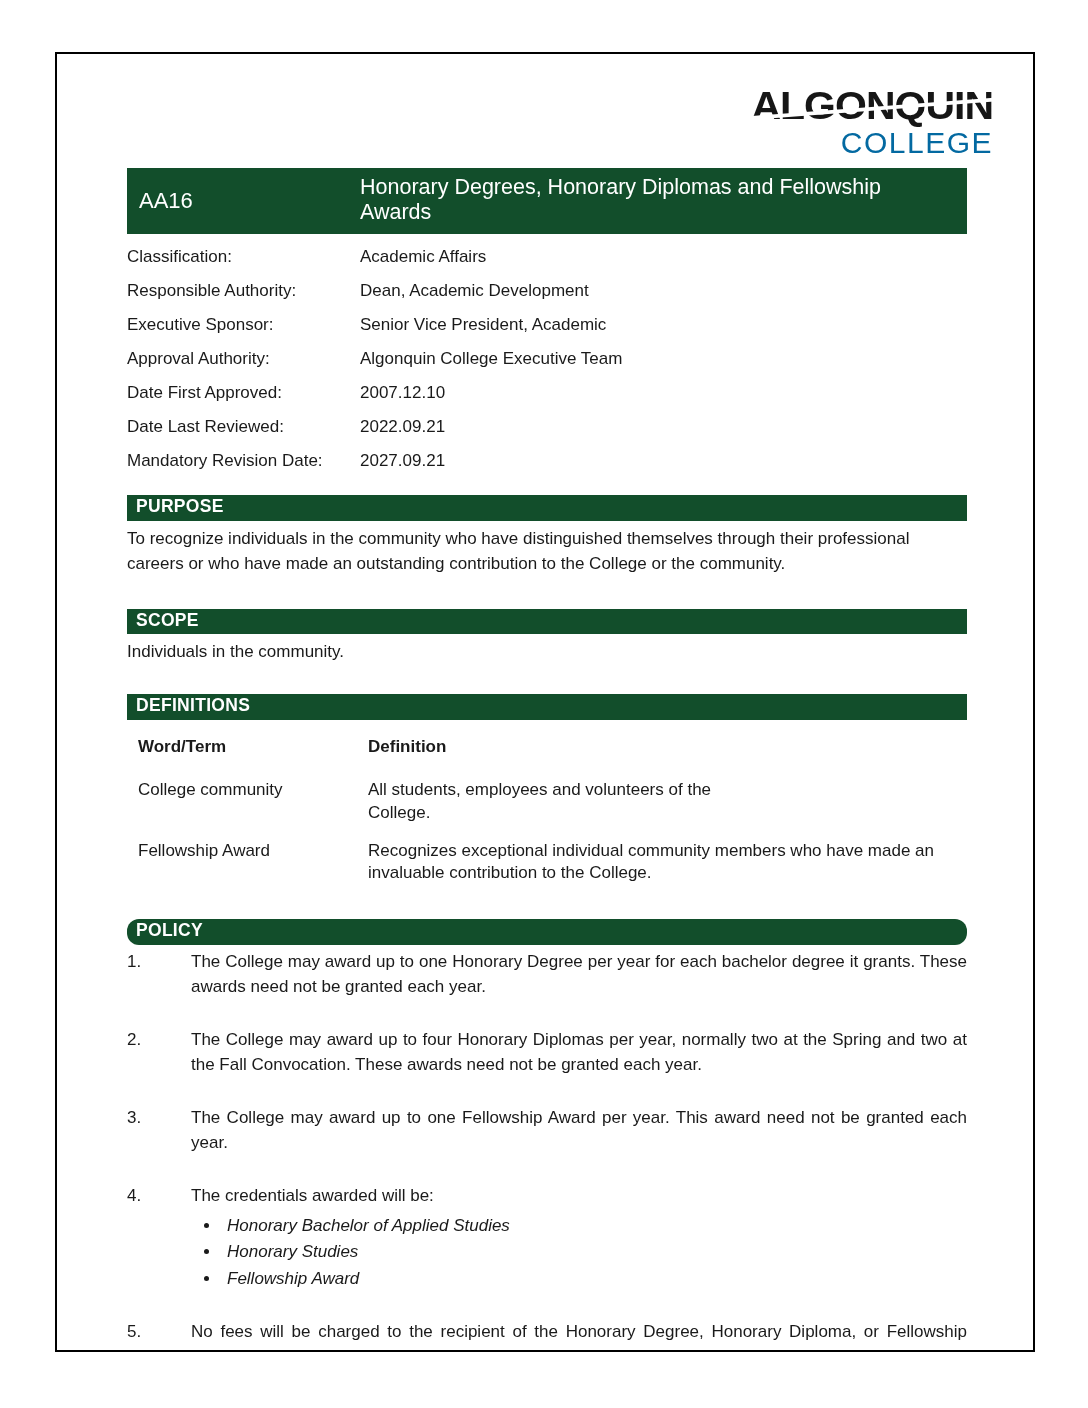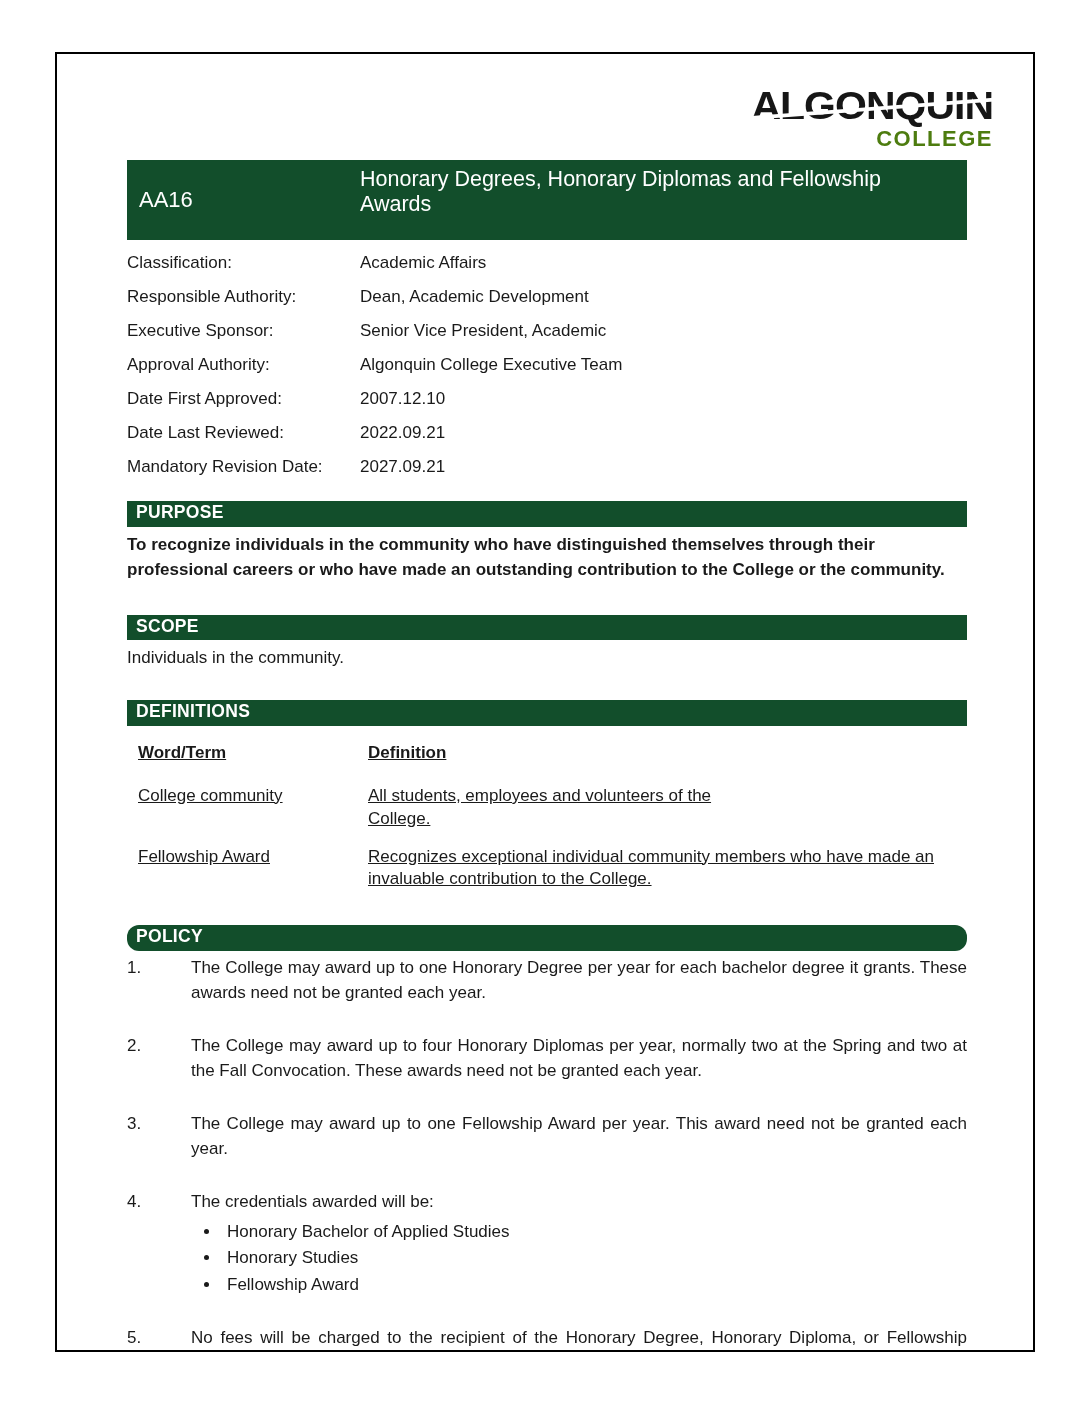--- a/index.html
+++ b/index.html
@@ -7,58 +7,58 @@
   html,body { width:1088px; height:1408px; background:#ffffff;
               font-family:"Liberation Sans", sans-serif; color:var(--ink); }
   .page { position:absolute; left:55px; top:52px; width:980px; height:1300px;
           border:2px solid #000; background:#fff; overflow:hidden; }
   
   .logo { margin:32px 40px 0 0; text-align:right; line-height:1; }
   .logo-top { display:inline-block; position:relative; font-size:41px; font-weight:bold;
               letter-spacing:-1px; color:#161616; transform:scaleY(.96); }
   .logo-slice { position:absolute; left:-8px; right:-8px; top:52%; height:4px;
                 background:#fff; transform:rotate(-4.5deg); }
-  .logo-bottom { font-size:22px; font-weight:bold; letter-spacing:1.5px; color:#4d7c0f; margin-top:1px; }
+  .logo-bottom { font-size:30px; font-weight:normal; letter-spacing:1.5px; color:#0369a1; margin-top:1px; }
   
   .content { padding:0 66px 0 70px; }
   
   .title-band { display:flex; margin-top:10px; background:var(--green); color:#fff;
                 font-weight:normal; min-height:63px; }
   .title-code { width:233px; flex-shrink:0; display:flex; align-items:center;
                 padding-left:12px; font-size:22px; }
-  .title-text { font-size:21.5px; line-height:1.15; padding:7px 0 24px 0; max-width:530px; }
+  .title-text { font-size:21.5px; line-height:1.15; padding:7px 0 10px 0; max-width:530px; }
   
   .meta { margin-top:14px; font-size:17px; }
   .meta-row { display:flex; margin-bottom:16px; line-height:18px; }
   .meta-label { width:233px; flex-shrink:0; }
   
   .band { background:var(--green); color:#fff; font-weight:bold; font-size:17.5px;
           letter-spacing:.3px; padding:2px 9px 4px 9px; line-height:1.1; }
   .band.purpose { margin-top:25px; }
   .band.scope { margin-top:32px; }
   .band.definitions { margin-top:30px; }
   .band.policy { margin-top:34px;border-radius:12px; }
   .body-text { font-size:17px; line-height:1.5; margin-top:5px; }
-  .purpose-text { width:820px;font-weight:bold; }
+  .purpose-text { width:820px; }
   
-  .def-table { margin:16px 0 0 11px; font-size:17px;text-decoration:underline; }
+  .def-table { margin:16px 0 0 11px; font-size:17px; }
   .def-row { display:flex; margin-bottom:15px; line-height:1.35; }
   .def-head { font-weight:bold; margin-bottom:20px; }
   .def-term { width:230px; flex-shrink:0; }
   .def-def { flex:1; }
   .def-def .narrow { display:block; max-width:380px; }
   .def-def .wide { display:block; max-width:600px; }
   
   .policy-list { margin-top:4px; }
   .policy-item { display:flex; font-size:17px; line-height:1.5; margin-bottom:27px; }
   .policy-item:last-child { margin-bottom:0; }
   .policy-num { width:64px; flex-shrink:0; }
   .policy-text { flex:1; text-align:justify; }
   .policy-text ul { margin:5px 0 0 0; padding-left:30px; text-align:left; }
-  .policy-text li { line-height:1.55; padding-left:6px; }
+  .policy-text li { line-height:1.55; padding-left:6px;font-style:italic; }
 </style>
 </head>
 <body>
 
 <div class="page">
 
   <div class="logo">
     <div class="logo-top">
       <span>ALGONQUIN</span>
       <div class="logo-slice"></div>

